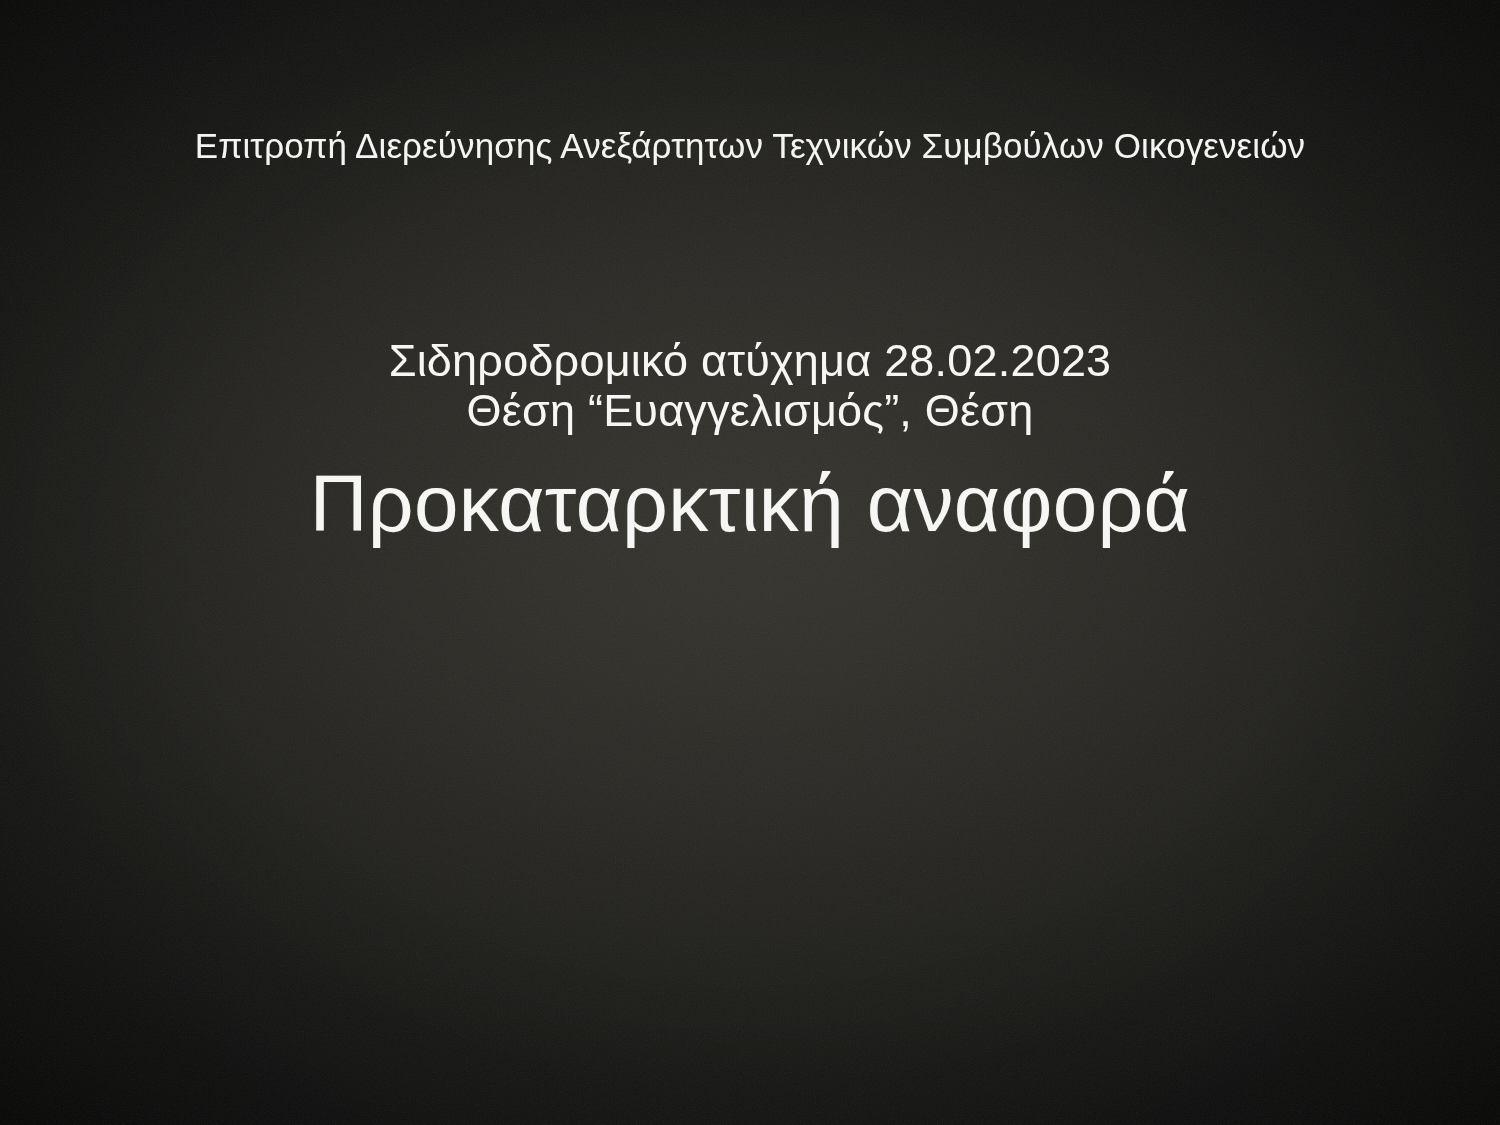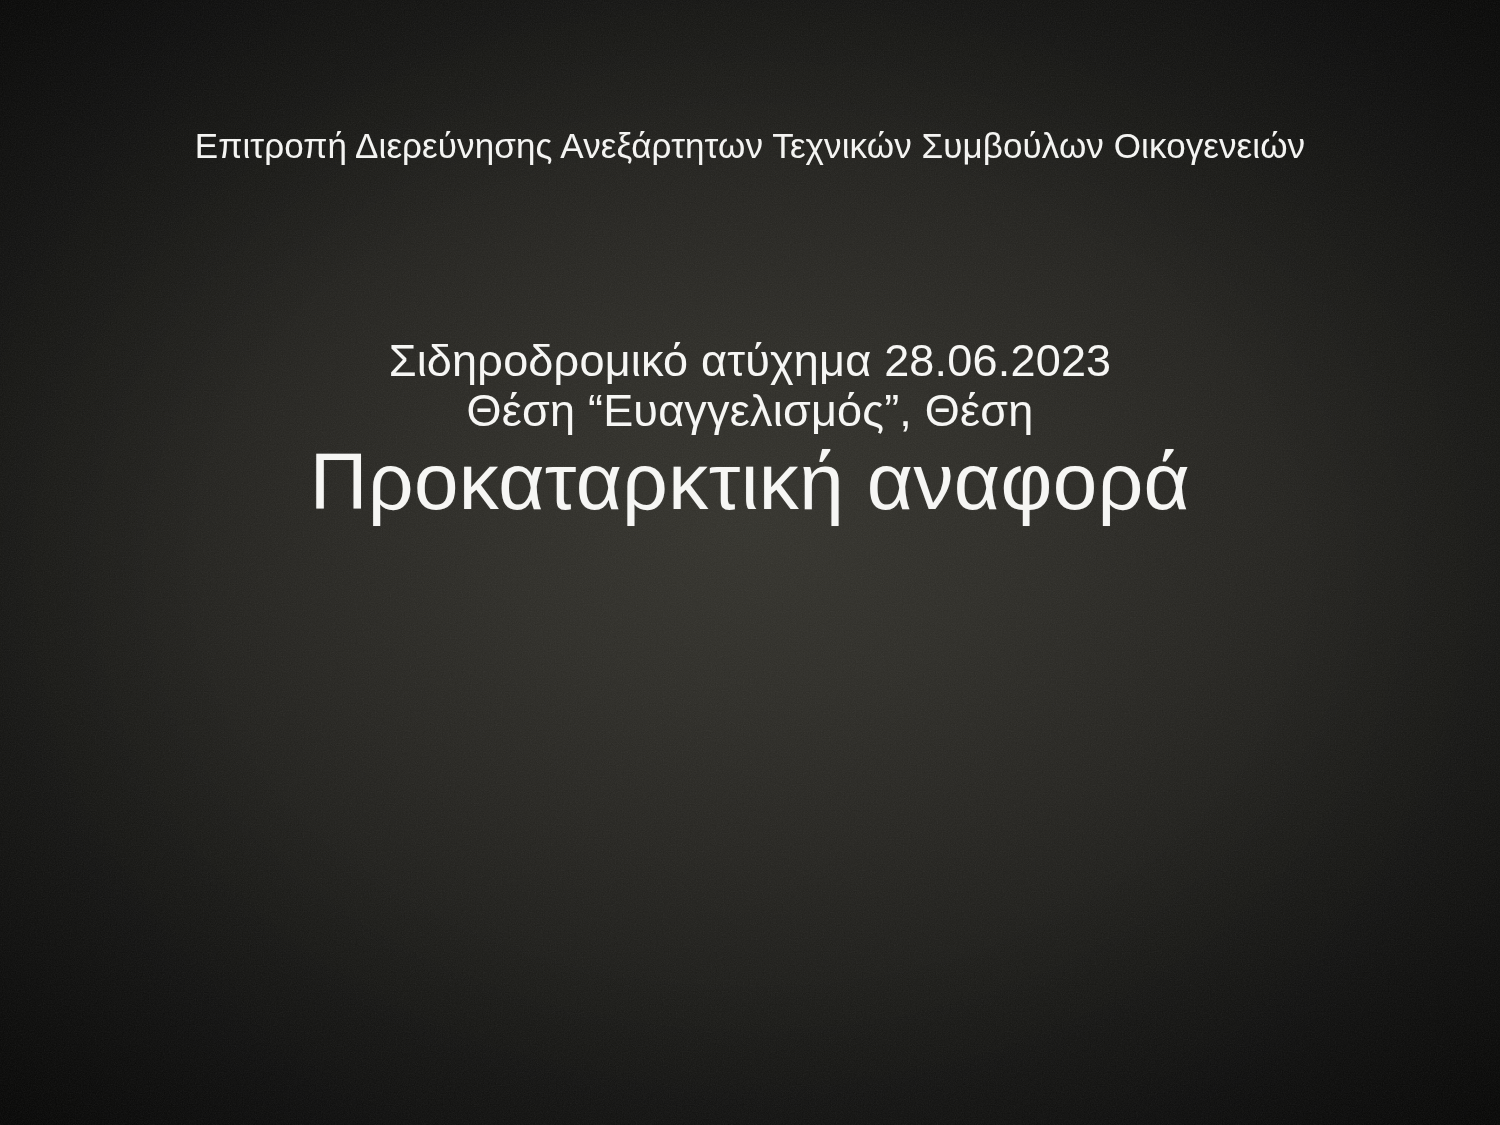--- a/index.html
+++ b/index.html
@@ -105,21 +105,21 @@
 
   .subtitle-line {
     font-size: 45px;
     line-height: 50px;
     letter-spacing: 0.2px;
     white-space: nowrap;
     text-shadow: 0 0 1px rgba(255,255,255,0.10);
   }
 
   .main-title {
-    margin-top: 0;
+    margin-top: 22px;
     font-size: 80px;
     line-height: 92px;
     letter-spacing: 0.4px;
     font-weight: 400;
     white-space: nowrap;
     text-shadow: 0 0 1.5px rgba(255,255,255,0.14);
   }
 </style>
 </head>
 <body>
@@ -142,21 +142,21 @@
       <rect width="100%" height="100%" filter="url(#noiseFilter)"></rect>
     </svg>
   </div>
 
   <div class="text-layer">
 
     <div class="slide-header">Επιτροπή Διερεύνησης Ανεξάρτητων Τεχνικών Συμβούλων Οικογενειών</div>
 
     <div class="title-block">
 
-      <div class="subtitle-line">Σιδηροδρομικό ατύχημα 28.06.2023</div>
+      <div class="subtitle-line">Σιδηροδρομικό ατύχημα 28.02.2023</div>
 
       <div class="subtitle-line">Θέση “Ευαγγελισμός”, Θέση</div>
 
       <div class="main-title">Προκαταρκτική αναφορά</div>
 
     </div>
 
   </div>
 
 </div>

